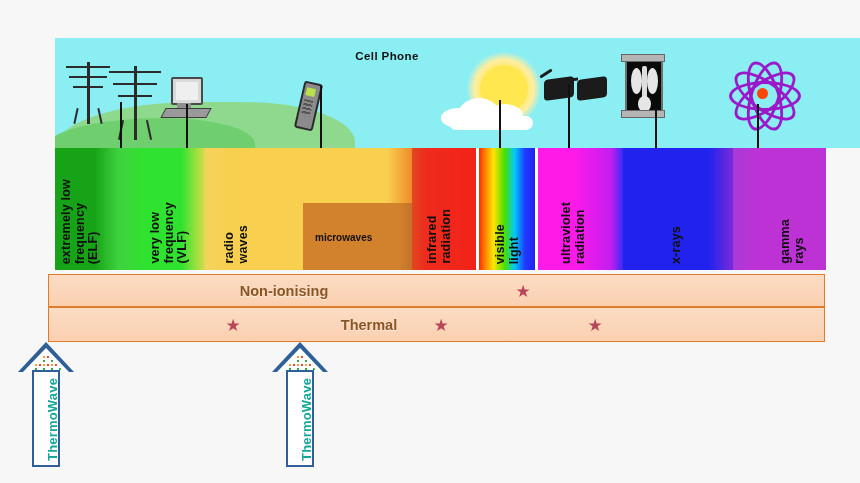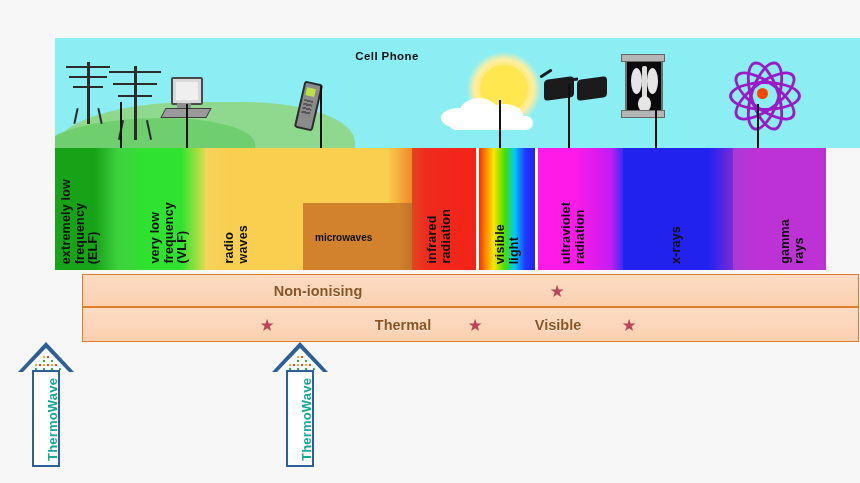--- a/index.html
+++ b/index.html
@@ -107,21 +107,21 @@
     writing-mode:vertical-rl;transform:rotate(180deg);
     font-weight:bold;font-size:12.5px;line-height:13.5px;color:#111;
     letter-spacing:.2px;white-space:pre;text-align:left;
   }
   .hlabel{position:absolute;font-weight:bold;font-size:10px;color:#111;}
   .micro{position:absolute;top:55px;height:67px;background:#d2812c;}
 
   
   .bar{position:absolute;left:48px;width:777px;box-sizing:border-box;
     background:linear-gradient(#fbdcc4,#fbd0b0);
-    border:1.5px solid #e07b2a;margin-left:34px;}
+    border:1.5px solid #e07b2a;}
   .bar1{top:274px;height:33px;}
   .bar2{top:307px;height:35px;}
   .barcell{position:absolute;top:0;height:100%;display:flex;align-items:center;
     justify-content:center;color:#8a5524;font-size:14.5px;font-weight:bold;
     text-shadow:0 1px 0 rgba(255,255,255,.6);}
   .star{position:absolute;top:50%;transform:translate(-50%,-50%);
     color:#b8455a;font-size:17px;line-height:1;}
 
   
   .tw{position:absolute;width:56px;height:125px;}
@@ -305,21 +305,20 @@
 
   <div class="bar bar1">
     <div class="barcell" style="left:0;width:470px;">Non-ionising</div>
     <div class="star" style="left:474px;">★</div>
   </div>
 
   <div class="bar bar2">
     <div class="star" style="left:184px;">★</div>
     <div class="barcell" style="left:250px;width:140px;">Thermal</div>
     <div class="star" style="left:392px;">★</div>
-    <div class="barcell" style="left:420px;width:110px;">Visible</div>
     <div class="star" style="left:546px;">★</div>
   </div>
 
   <div class="tw" style="left:18px;top:342px;">
     <div class="head"></div>
     <div class="head-in"></div>
     <div class="head-dots"></div>
     <div class="shaft"></div>
     <div class="twtext">ThermoWave</div>
   </div>

